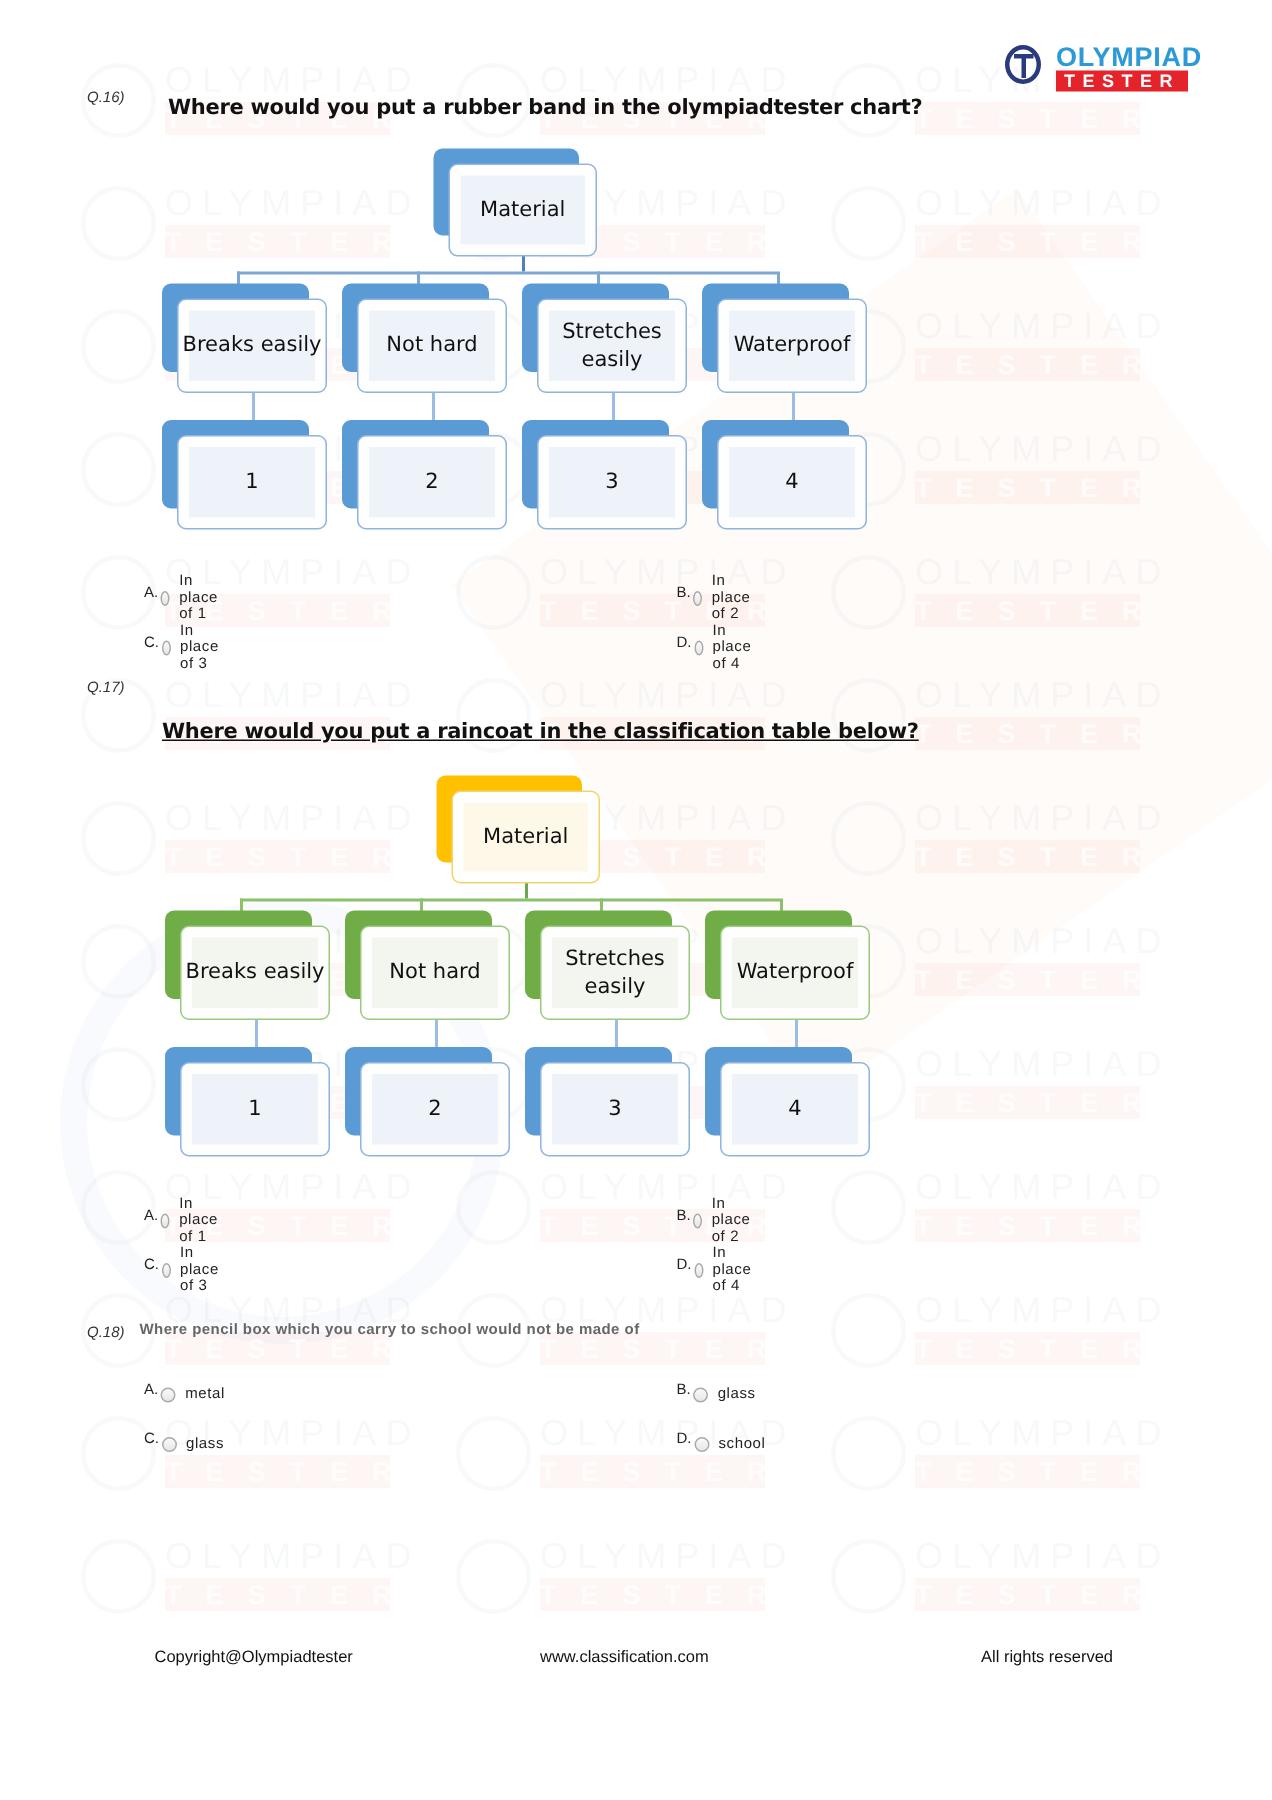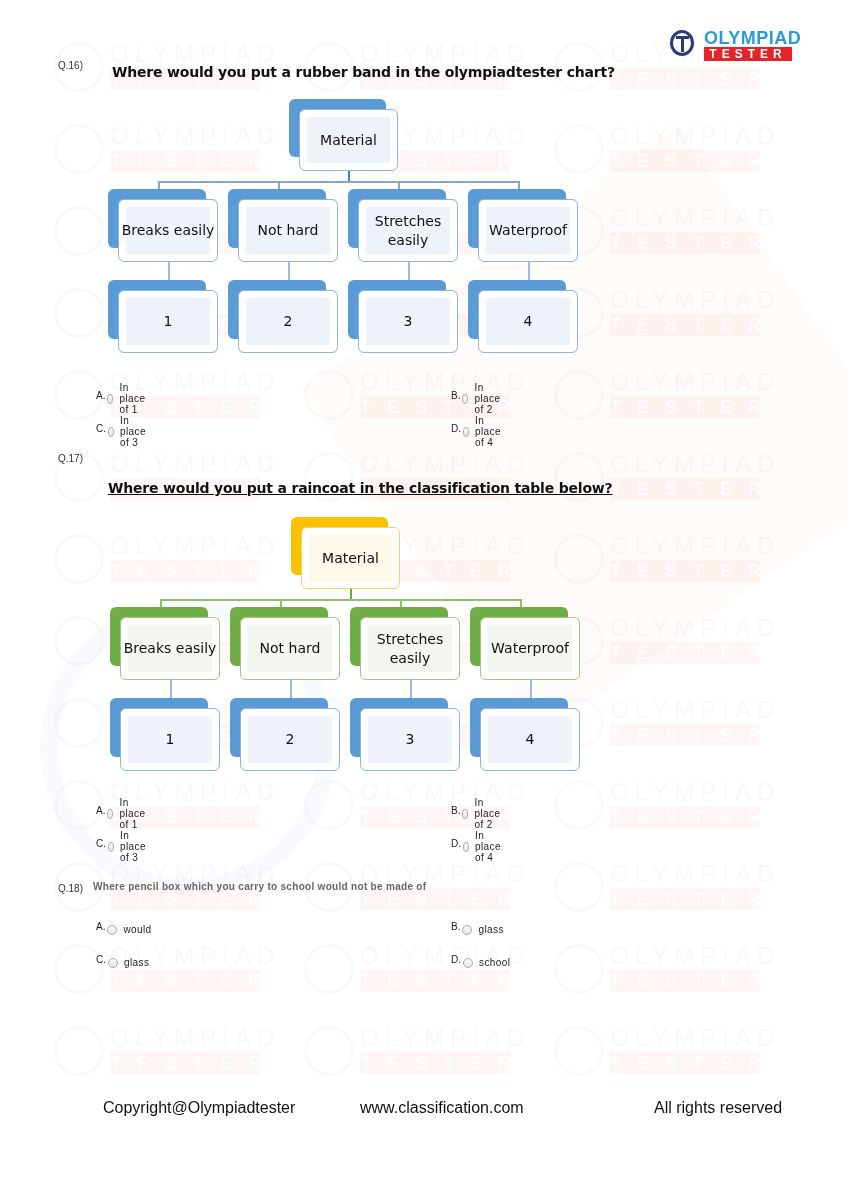--- a/index.html
+++ b/index.html
@@ -42,21 +42,21 @@
   .logo-mark::after { content: ""; position: absolute; left: 3px; top: 3px; width: 13px; height: 3px; background: #2a3b7d; }
   .logo-top {
     position: absolute; left: 36px; top: 0px; font-size: 18px; font-weight: bold; color: #2b9ad6; letter-spacing: 0.5px;
   }
   .logo-bottom {
     position: absolute; left: 36px; top: 19px; width: 88px; height: 14px; background: #e4232b;
     color: #fff; font-size: 12px; font-weight: bold; letter-spacing: 5px; text-align: center; line-height: 14px;
   }
 
   .qnum {
-    position: absolute; font-size: 10px; color: #333; z-index: 2;
+    position: absolute; font-size: 10px; font-style: italic; color: #333; z-index: 2;
   }
   .qtext {
     position: absolute; font-size: 14px; font-weight: bold; color: #111; z-index: 2;
     font-family: "DejaVu Sans", sans-serif; letter-spacing: -0.2px;
   }
   .qtext-small {
     position: absolute; font-size: 10px; font-weight: bold; color: #666; z-index: 2; letter-spacing: 0.3px;
   }
 
   .chart { position: absolute; z-index: 2; }
@@ -71,21 +71,21 @@
 
   .options { position: absolute; z-index: 2; }
   .opt { position: absolute; display: flex; align-items: center; font-size: 10px; color: #222; }
   .opt .letter { font-size: 10px; margin-right: 2px; position: relative; top: -3px; }
   .opt .radio {
     width: 10px; height: 10px; border-radius: 50%; border: 1px solid #aaa; box-sizing: border-box;
     background: linear-gradient(#fafafa, #e6e6e6); margin-right: 6px;
   }
   .opt .label { letter-spacing: 0.4px; }
 
-  .footer { position: absolute; top: 1099px; font-size: 16px; color: #111; z-index: 2; }
+  .footer { position: absolute; top: 1099px; font-size: 11px; color: #111; z-index: 2; }
 </style>
 </head>
 <body>
 
 <div class="watermark">
   <div class="wm-diag"></div>
   <div class="wm-ring"></div>
   <div id="wm-grid">
       <div class="wm-circle" style="left: 54px; top: 42px;"></div>
       <div class="wm-tile" style="left: 110px; top: 40px;">
@@ -441,21 +441,21 @@
   </div>
 </div>
 
 <div class="qnum" style="left:58px; top:883px;">Q.18)</div>
 <div class="qtext-small" style="left:93px; top:881px;">Where pencil box which you carry to school would not be made of</div>
 
 <div class="options" style="left:0; top:0;">
   <div class="opt" style="left:96px; top:924px;">
     <span class="letter">A.</span>
     <span class="radio"></span>
-    <span class="label">would</span>
+    <span class="label">metal</span>
   </div>
   <div class="opt" style="left:451px; top:924px;">
     <span class="letter">B.</span>
     <span class="radio"></span>
     <span class="label">glass</span>
   </div>
   <div class="opt" style="left:96px; top:957px;">
     <span class="letter">C.</span>
     <span class="radio"></span>
     <span class="label">glass</span>

